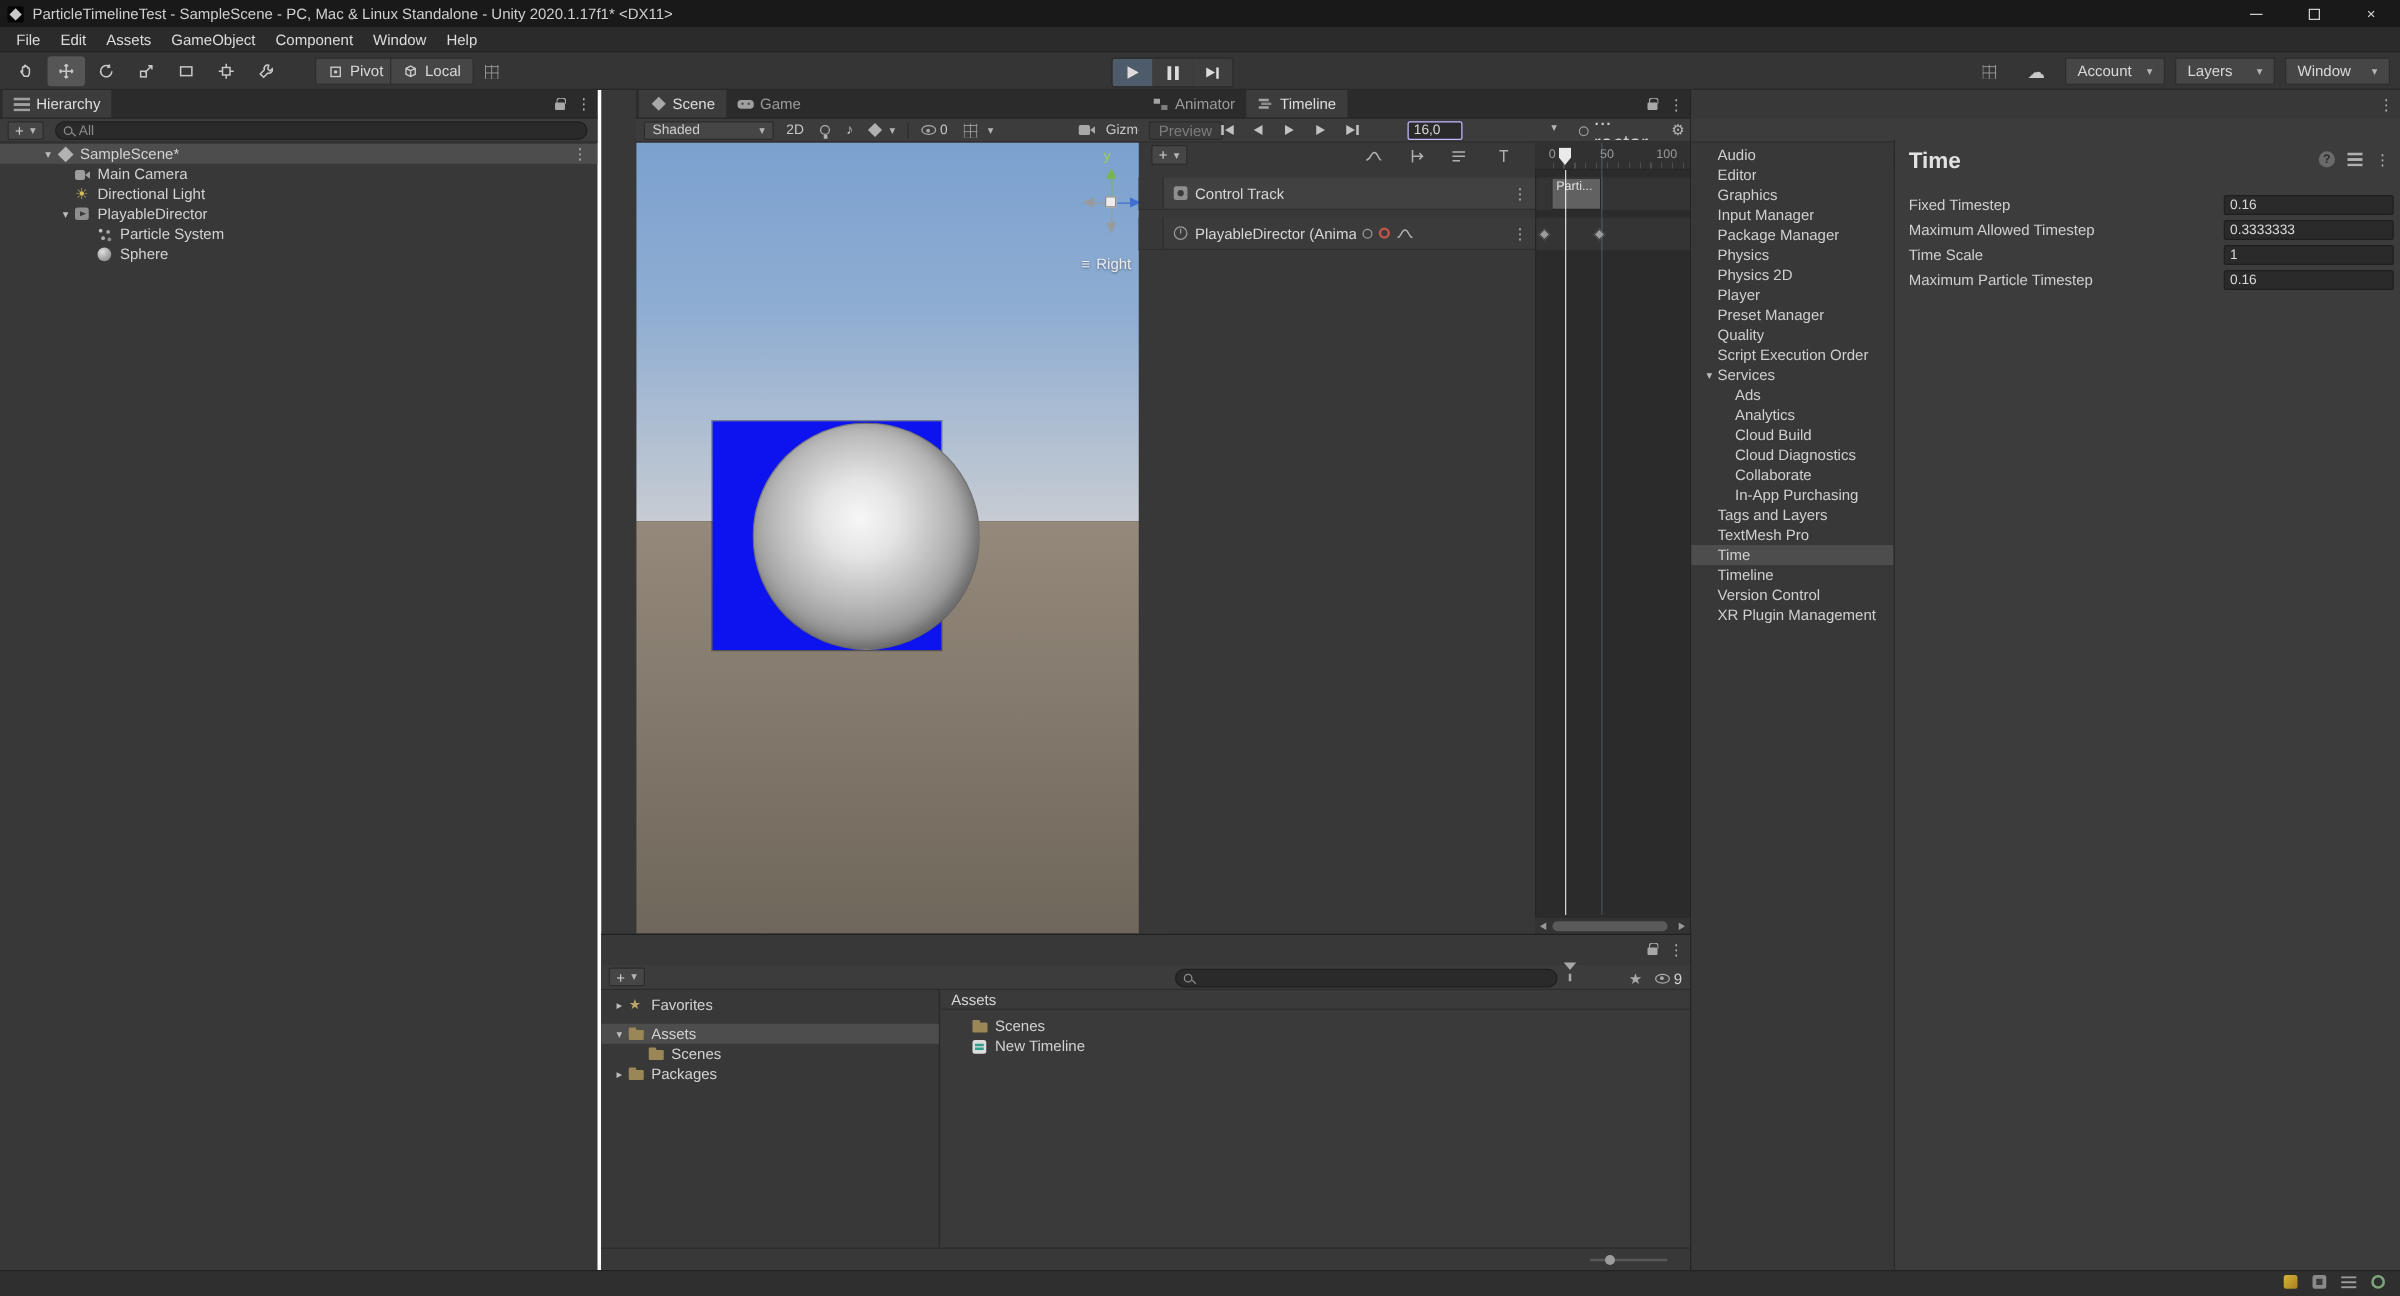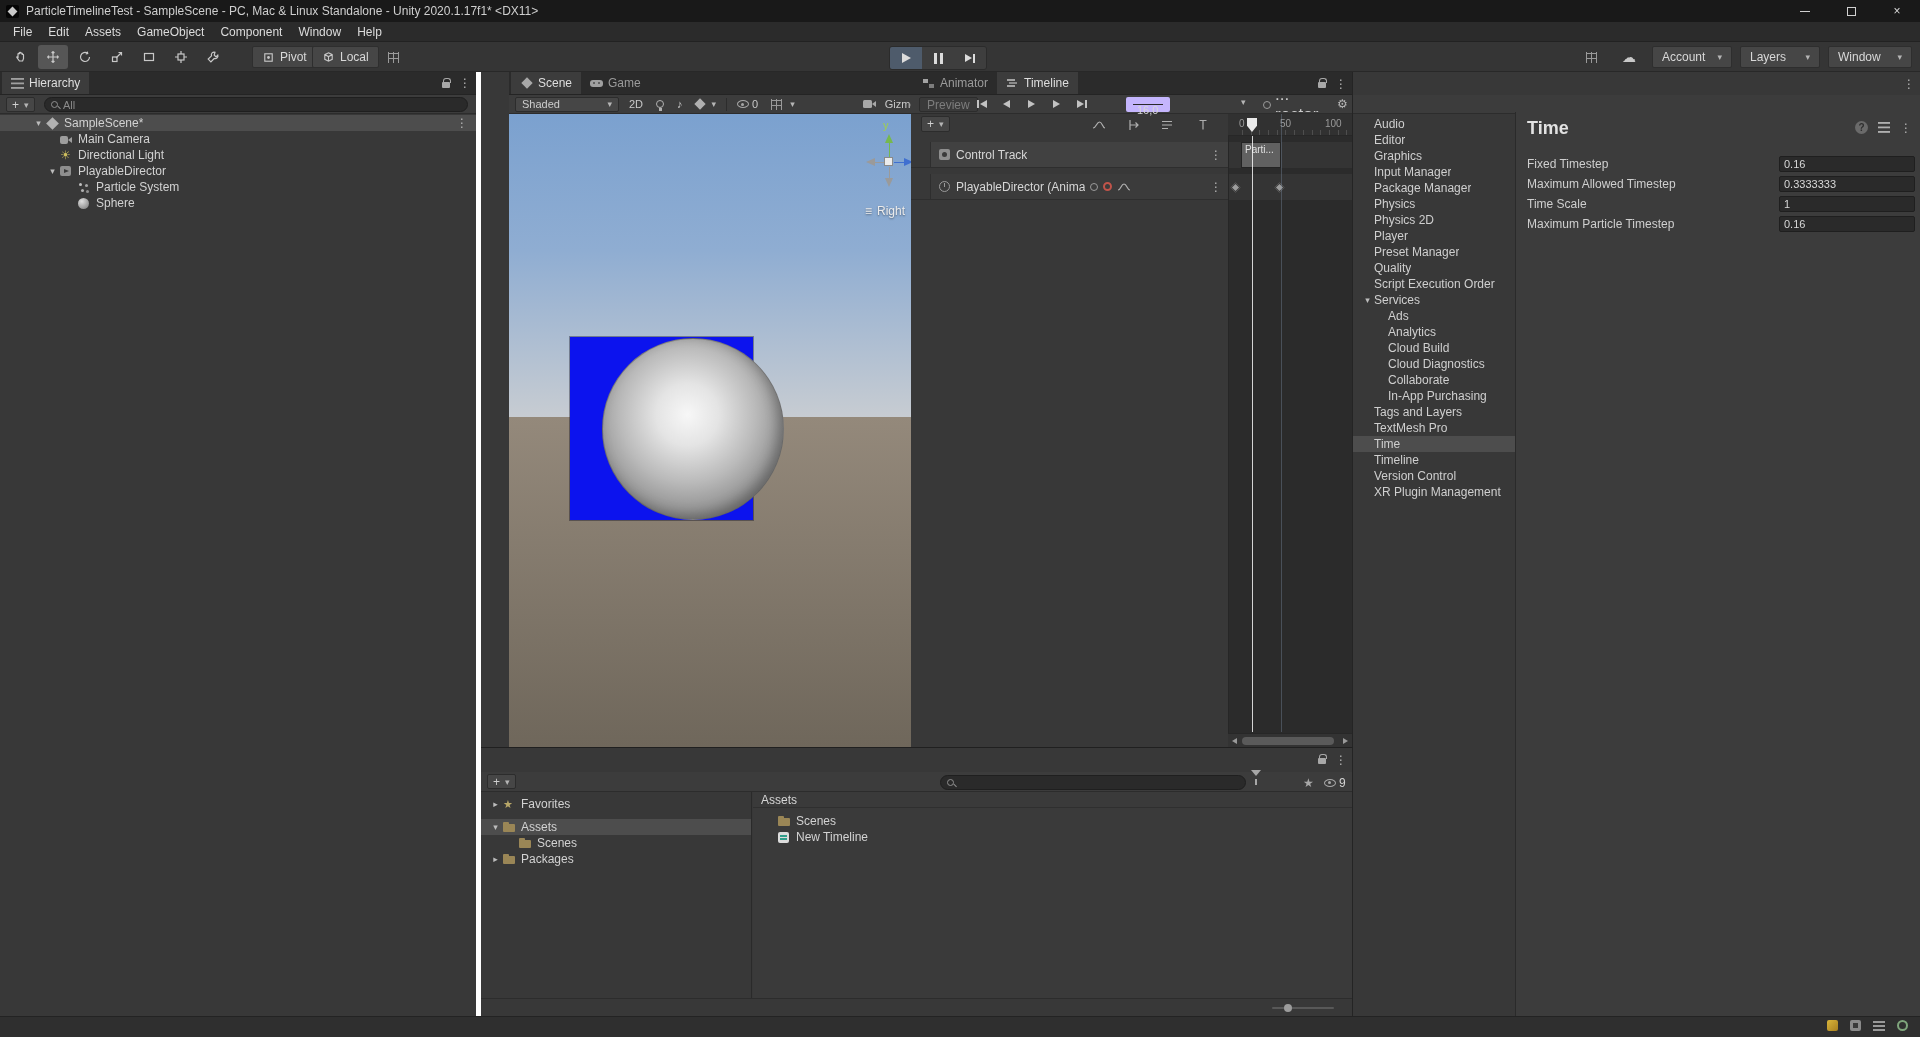--- a/index.html
+++ b/index.html
@@ -89,21 +89,21 @@
 [data-icon-type="lighting-tab"] .tabicon::before{content:"";position:absolute;left:3px;top:1px;width:7px;height:7px;border-radius:50%;background:#b3ab60}
 [data-icon-type="lighting-tab"] .tabicon::after{content:"";position:absolute;left:5px;bottom:1px;width:3px;height:3px;background:#8a8a8a}
 [data-icon-type="light-explorer-tab"] .tabicon::before{content:"☀";position:absolute;left:0;top:-1px;font-size:11px;line-height:14px;color:#b8b8b8}
 [data-icon-type="project-tab"] .tabicon::before{content:"";position:absolute;left:1px;top:2.5px;width:5px;height:2px;background:#9a8656}
 [data-icon-type="project-tab"] .tabicon::after{content:"";position:absolute;left:1px;top:4.5px;width:11px;height:7px;background:#9a8656;border-radius:1px}
 [data-icon-type="animation-tab"] .tabicon::before{content:"";position:absolute;inset:1.5px;border:1.5px solid #a8a8a8;border-radius:50%}
 [data-icon-type="animation-tab"] .tabicon::after{content:"";position:absolute;left:6px;top:3.5px;width:1.5px;height:3.5px;background:#a8a8a8}
 [data-icon-type="console-tab"] .tabicon::before{content:"";position:absolute;left:1.5px;top:2px;width:10px;height:9px;background:#a0a0a0;border-radius:1px}
 [data-icon-type="console-tab"] .tabicon::after{content:"";position:absolute;left:3.5px;top:4.5px;width:6px;height:1px;background:#464646;box-shadow:0 2.5px 0 #464646}
 
-.hierarchy{left:0;top:72px;width:481px;height:944px;border-right:5px solid #ffffff}
+.hierarchy{left:0;top:72px;width:481px;height:944px;border-right:3px solid #ffffff}
 .hierarchy .tree{top:43px}
 
 .scenep{left:509px;top:72px;width:430px;height:675px;border-right:1px solid #242424}
 .scene-toolbar{display:flex;align-items:center;gap:7px;padding:0 6px}
 .tb-chip{height:15px;display:flex;align-items:center;padding:0 6px;background:#464646;border:1px solid #2c2c2c;border-radius:2px;color:#cdcdcd;font-size:11px}
 .tb-flat{height:15px;display:flex;align-items:center;gap:3px;padding:0 3px;color:#c8c8c8;font-size:11px}
 .vsep{width:1px;height:13px;background:#2c2c2c}
 .i-bulb{width:8px;height:8px;border-radius:50%;border:1.4px solid #b0b0b0;position:relative}
 .i-bulb::after{content:"";position:absolute;left:1.5px;bottom:-3.5px;width:3px;height:2.5px;background:#b0b0b0}
 .i-fx{width:8px;height:8px;background:#b0b0b0;transform:rotate(45deg)}
@@ -122,21 +122,21 @@
 
 .timelinep{left:911px;top:72px;width:442px;height:675px;border-right:1px solid #242424}
 .tl-toolbar{position:absolute;left:0;top:23px;right:0;height:19px;background:#3c3c3c;border-bottom:1px solid #2c2c2c}
 .preview-btn{position:absolute;left:8px;top:2px;height:15px;padding:0 7px;display:flex;align-items:center;color:#7d7d7d;background:#3a3a3a;border:1px solid #2c2c2c;border-radius:2px}
 .transport{position:absolute;left:58px;top:1px;display:flex}
 .transport-btn{width:25px;height:16px;display:flex;align-items:center;justify-content:center;gap:1px}
 .t-tri{width:0;height:0;border-top:4px solid transparent;border-bottom:4px solid transparent}
 .t-tri.r{border-left:7px solid #c2c2c2}
 .t-tri.l{border-right:7px solid #c2c2c2}
 .t-bar{width:2px;height:8px;background:#c2c2c2}
-.frame-field{position:absolute;left:215px;top:1.5px;width:44px;height:15px;background:#2a2a2a;border:7px solid #c4b5fd;border-radius:2px;padding:0 4px;line-height:13px;color:#d8d8d8;font-size:11px}
+.frame-field{position:absolute;left:215px;top:1.5px;width:44px;height:15px;background:#2a2a2a;border:1px solid #c4b5fd;border-radius:2px;padding:0 4px;line-height:13px;color:#d8d8d8;font-size:11px}
 .tl-opts{position:absolute;left:330px;top:2px;color:#b5b5b5;font-size:9px}
 .binding-field{position:absolute;left:352px;top:2px;width:70px;height:15px;display:flex;align-items:center;gap:4px;color:#cdcdcd;font-size:17px;overflow:hidden}
 .obj-circle{width:8px;height:8px;border:1.3px solid #9a9a9a;border-radius:50%;position:relative;flex:none}
 .gear-glyph{color:#b5b5b5;font-size:12px;line-height:1}
 .tl-row2-add{position:absolute;left:10px;top:44px;height:16px;display:flex;align-items:center;padding:0 5px;background:#464646;border:1px solid #2c2c2c;border-radius:2px;color:#d0d0d0}
 .tl-mini{position:absolute;top:46px;width:14px;height:14px}
 .tl-mini svg{stroke:#b0b0b0;fill:none;stroke-width:1.2}
 .tl-ruler{position:absolute;left:317px;right:0;top:42px;height:22px;background:#313131;border-bottom:1px solid #272727;background-image:repeating-linear-gradient(90deg,#4e4e4e 0 1px,transparent 1px 8.7px);background-size:100% 5px;background-repeat:no-repeat;background-position:14px 100%}
 .tick-label{position:absolute;top:4px;font-size:10px;color:#9a9a9a}
 .tl-lane{position:absolute;left:317px;top:64px;right:0;bottom:14px;background:#2b2b2b;border-left:1px solid #262626}

